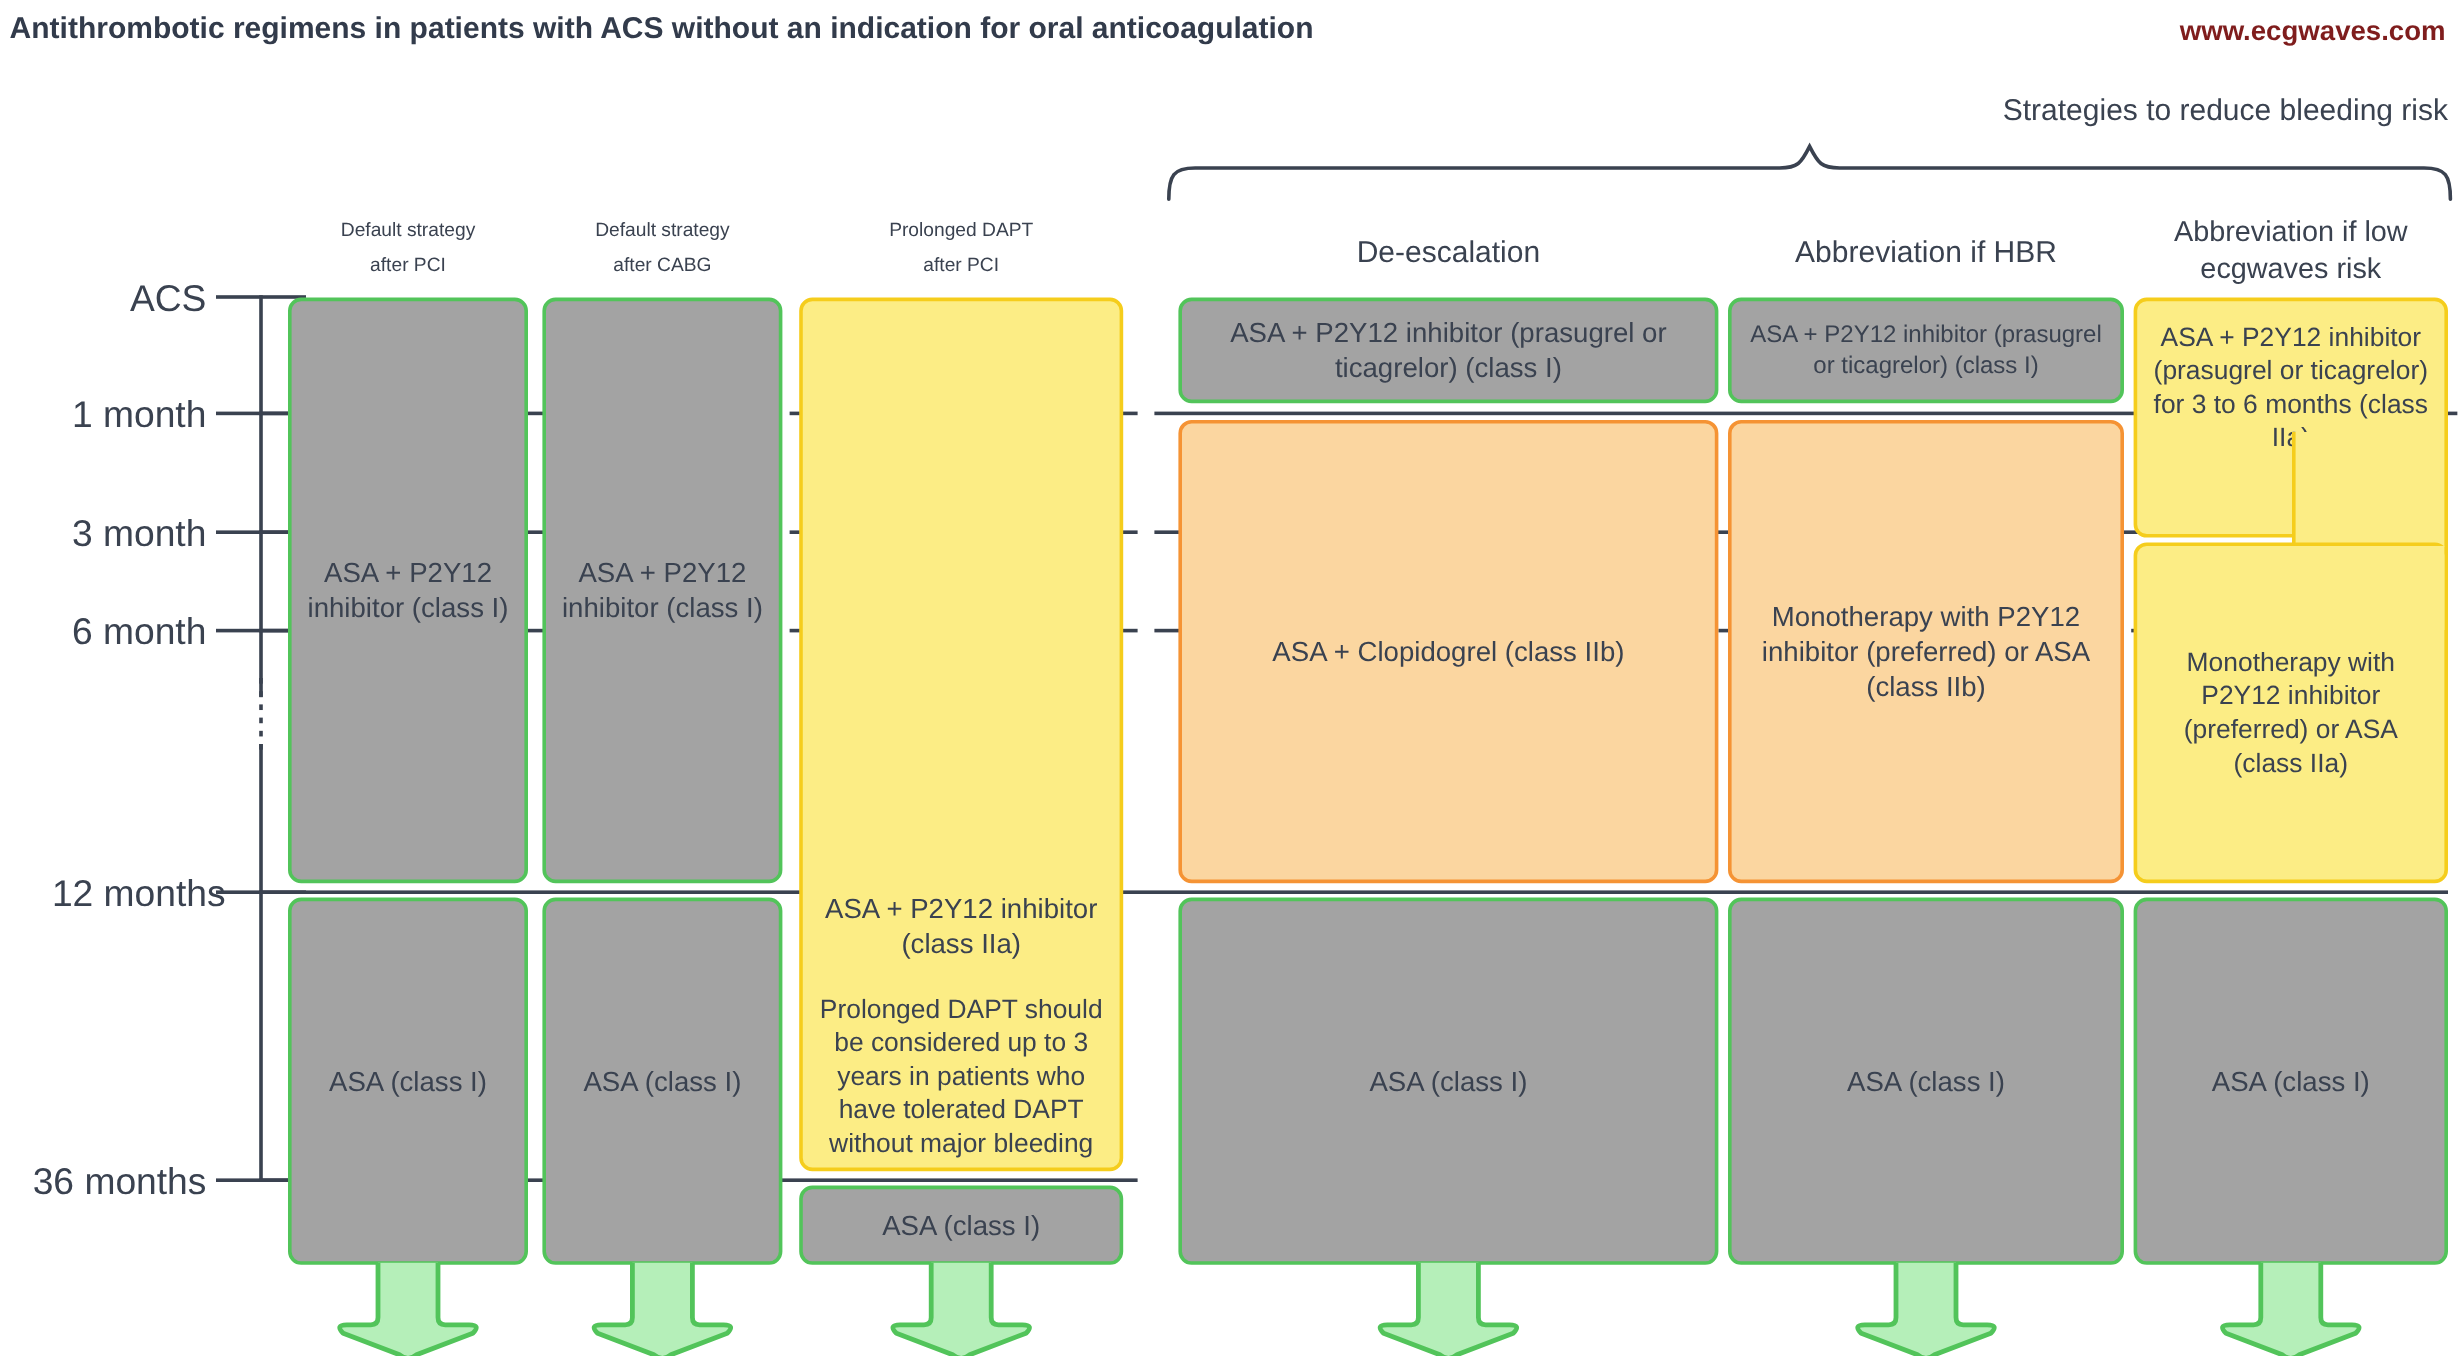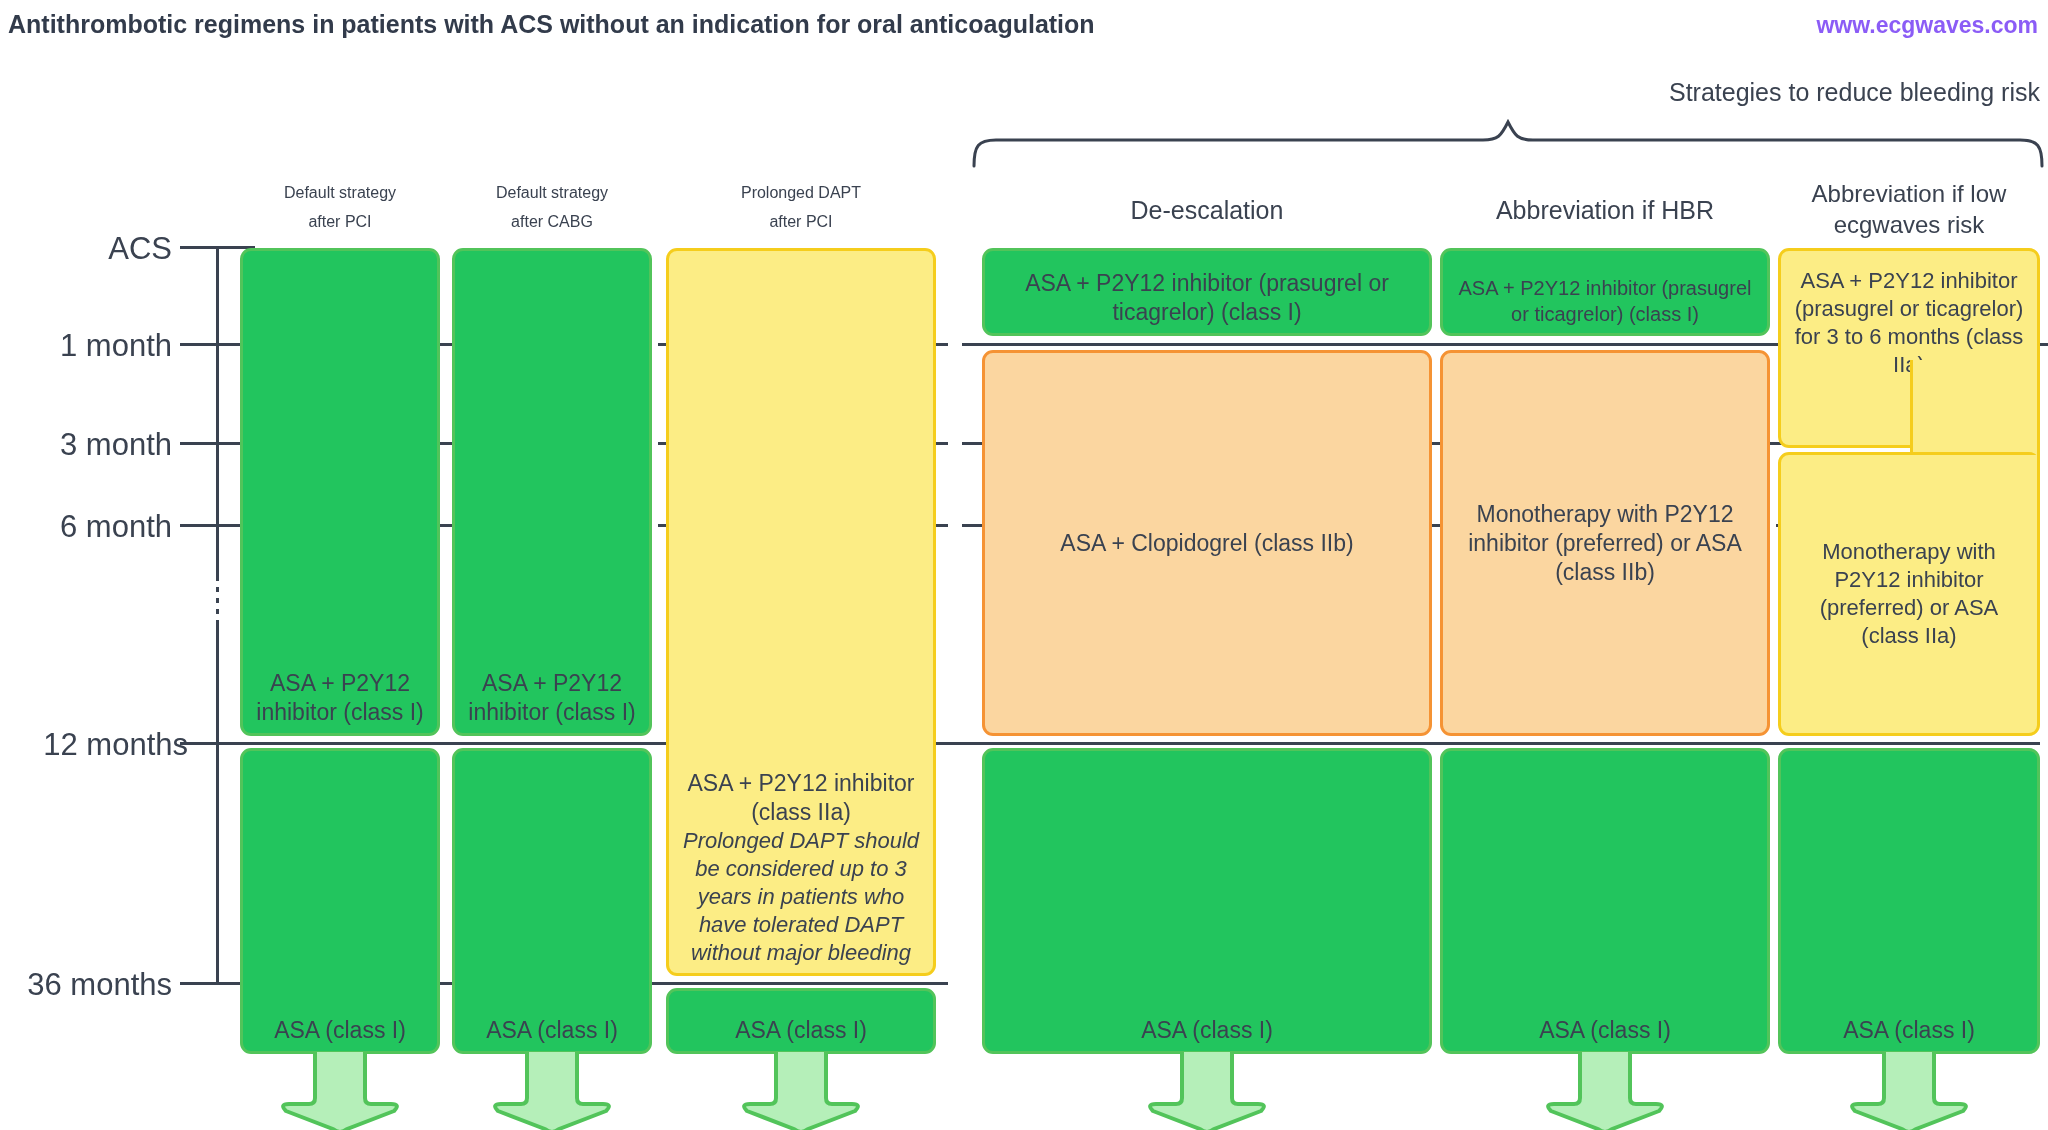--- a/index.html
+++ b/index.html
@@ -13,21 +13,21 @@
   #stage{position:relative;width:2048px;height:1130px;}
 
   
   .hdr-title{
     position:absolute;left:8px;top:10px;
     font-size:25px;font-weight:bold;color:#323b4b;
     white-space:nowrap;
   }
   .hdr-site{
     position:absolute;right:10px;top:12px;
-    font-size:23px;font-weight:bold;color:#8b5cf6;
+    font-size:23px;font-weight:bold;color:#7f1d1d;
     white-space:nowrap;
   }
 
   
   .group-label{
     position:absolute;left:972px;top:78px;width:1068px;
     text-align:right;font-size:25px;color:#3a4250;
   }
   .brace{position:absolute;left:968px;top:118px;width:1080px;height:50px;}
 
@@ -64,26 +64,26 @@
   .box{
     position:absolute;
     box-sizing:border-box;
     border-radius:11px;
     display:flex;align-items:center;justify-content:center;
     text-align:center;
     font-size:23px;line-height:29px;
     color:#3a4250;
     padding:6px 10px;
   }
-  .box.green{background:#22c55e;border:3px solid #52c45a;align-items:flex-end;}
+  .box.green{background:#a3a3a3;border:3px solid #52c45a;}
   .box.orange{background:#fbd6a0;border:3px solid #f59334;}
   .box.yellow{background:#fced85;border:3px solid #f5cd1c;}
   .box .inner{width:100%;}
   .box .note{
-    display:block;font-style:italic;
+    display:block;margin-top:26px;
   }
   .fs-small{font-size:20px;line-height:26px;}
   .fs-mid{font-size:22px;line-height:28px;}
 
   
   .arrow{position:absolute;width:130px;height:80px;}
 </style>
 </head>
 <body>
 

